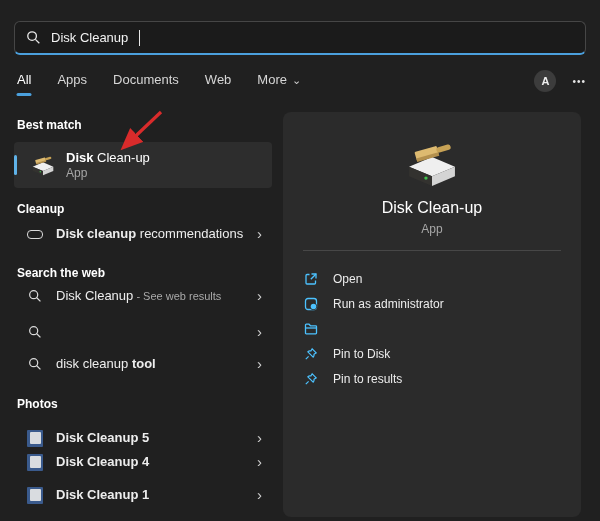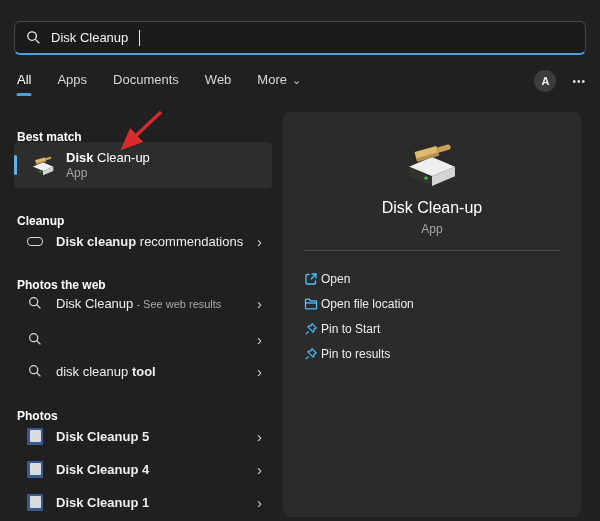--- a/index.html
+++ b/index.html
@@ -22,24 +22,24 @@
   .tab.active{color:#ffffff;}
   .tab.active .underline{
     position:absolute;left:50%;transform:translateX(-50%);bottom:-7px;
     width:15px;height:3px;border-radius:2px;background:#4ba0dd;
   }
   .tab .chev{font-size:11px;color:#cfcfcf;margin-left:5px;}
   .tabs-right{margin-left:auto;display:flex;align-items:center;gap:16px;}
   .avatar{width:22px;height:22px;border-radius:50%;background:#3c3c3c;display:flex;align-items:center;justify-content:center;font-size:11px;font-weight:700;color:#f0f0f0;}
   .ellipsis{font-size:10px;color:#e6e6e6;letter-spacing:1px;}
   
-  .sec-header{position:absolute;left:17px;font-size:12px;font-weight:700;color:#ffffff;margin-top:12px;}
+  .sec-header{position:absolute;left:17px;font-size:12px;font-weight:700;color:#ffffff;}
   .row{
     position:absolute;left:14px;width:258px;height:30px;box-sizing:border-box;
-    display:flex;align-items:center;padding:0 10px 0 13px;border-radius:4px;
+    display:flex;align-items:flex-start;padding:0 10px 0 13px;border-radius:4px;
   }
   .row .txt{font-size:13px;color:#ededed;white-space:nowrap;}
   .row .b{font-weight:700;}
   .row .suffix{font-size:11px;color:#a9a9a9;}
   .row .chevr{margin-left:auto;font-size:15px;color:#d0d0d0;line-height:1;}
   .row .ric{width:16px;height:16px;margin-right:13px;flex:0 0 auto;display:flex;align-items:center;justify-content:center;}
   
   .bm-row{
     position:absolute;left:14px;top:142px;width:258px;height:46px;background:#2d2d2d;
     border-radius:4px;display:flex;align-items:center;padding:0 10px;box-sizing:border-box;
@@ -54,21 +54,21 @@
   
   .panel{
     position:absolute;left:283px;top:112px;width:298px;height:405px;
     background:#2b2b2b;border-radius:8px;
   }
   .panel-icon{position:absolute;left:50%;top:22px;transform:translateX(-50%);}
   .panel-title{position:absolute;top:87px;width:100%;text-align:center;font-size:16px;color:#ffffff;}
   .panel-sub{position:absolute;top:110px;width:100%;text-align:center;font-size:12px;color:#a6a6a6;}
   .panel-divider{position:absolute;top:138px;left:20px;right:20px;height:1px;background:#474747;}
   .actions{position:absolute;top:154px;left:0;right:0;}
-  .action{height:25px;display:flex;align-items:center;padding:0 20px;gap:3px;}
+  .action{height:25px;display:flex;align-items:center;padding:0 20px;gap:15px;}
   .action .aic{width:15px;height:15px;flex:0 0 auto;display:flex;align-items:center;justify-content:center;}
   .action .alabel{font-size:12px;color:#ececec;}
   
   .anno{position:absolute;left:0;top:0;pointer-events:none;}
 </style>
 </head>
 <body>
 
 <svg width="0" height="0" style="position:absolute" aria-hidden="true">
   <symbol id="dc-icon" viewBox="0 0 48 48">
@@ -128,21 +128,21 @@
 <div class="sec-header" style="top:202px">Cleanup</div>
 
 <div class="row" style="top:226px">
   <div class="ric">
       <div class="pill-icon"></div>
     </div>
   <div class="txt"><span class="b">Disk cleanup</span><span> recommendations</span></div>
   <div class="chevr">›</div>
 </div>
 
-<div class="sec-header" style="top:266px">Photos the web</div>
+<div class="sec-header" style="top:266px">Search the web</div>
 
 <div class="row" style="top:288px">
   <div class="ric">
       <svg width="14" height="14" viewBox="0 0 16 16" fill="none" stroke="#dcdcdc" stroke-width="1.4">
         <circle cx="6.5" cy="6.5" r="4.6"></circle>
         <line x1="10" y1="10" x2="14.2" y2="14.2"></line>
       </svg>
     </div>
   <div class="txt"><span>Disk Cleanup</span><span class="suffix"> - See web results</span></div>
   <div class="chevr">›</div>
@@ -164,21 +164,21 @@
         <circle cx="6.5" cy="6.5" r="4.6"></circle>
         <line x1="10" y1="10" x2="14.2" y2="14.2"></line>
       </svg>
     </div>
   <div class="txt"><span>disk cleanup </span><span class="b">tool</span></div>
   <div class="chevr">›</div>
 </div>
 
 <div class="sec-header" style="top:397px">Photos</div>
 
-<div class="row" style="top:421px">
+<div class="row" style="top:430px">
   <div class="ric">
       <div class="thumb"></div>
     </div>
   <div class="txt b">Disk Cleanup 5</div>
   <div class="chevr">›</div>
 </div>
 
 <div class="row" style="top:454px">
   <div class="ric">
       <div class="thumb"></div>
@@ -208,35 +208,44 @@
         <svg width="14" height="14" viewBox="0 0 14 14" fill="none" stroke="#4cc2ff" stroke-width="1.3">
           <path d="M5.5 2.5 H3 Q2 2.5 2 3.5 V11 Q2 12 3 12 H10.5 Q11.5 12 11.5 11 V8.5"></path>
           <path d="M7.5 2 H12 V6.5"></path>
             <path d="M12 2 L6.8 7.2"></path>
         </svg>
       </span>
       <span class="alabel">Open</span>
     </div>
     <div class="action">
       <span class="aic">
+        <svg width="14" height="14" viewBox="0 0 14 14" fill="none">
+          <rect x="1.5" y="1.5" width="11" height="11" rx="2.5" stroke="#4cc2ff" stroke-width="1.3"></rect>
+          <circle cx="9.5" cy="9.5" r="3.6" fill="#2b2b2b"></circle>
+          <circle cx="9.5" cy="9.5" r="2.8" fill="#4cc2ff"></circle>
+        </svg>
+      </span>
+      <span class="alabel">Run as administrator</span>
+    </div>
+    <div class="action">
+      <span class="aic">
         <svg width="14" height="14" viewBox="0 0 14 14" fill="none" stroke="#4cc2ff" stroke-width="1.3">
           <path d="M1.5 11.5 V3 Q1.5 2.2 2.3 2.2 H5 L6.5 3.8 H11.7 Q12.5 3.8 12.5 4.6 V11 Q12.5 11.8 11.7 11.8 H2.3 Q1.5 11.8 1.5 11 Z"></path>
           <path d="M1.5 6 H12.5"></path>
         </svg>
       </span>
-      <span class="alabel">Open file location</span>
     </div>
     <div class="action">
       <span class="aic">
         <svg width="14" height="14" viewBox="0 0 14 14" fill="none" stroke="#4cc2ff" stroke-width="1.2">
           <path d="M8.2 1.8 L12.2 5.8 L10 7.2 Q10.4 9 9.2 10.2 L3.8 4.8 Q5 3.6 6.8 4 Z"></path>
           <path d="M4.6 9.4 L1.8 12.2"></path>
         </svg>
       </span>
-      <span class="alabel">Pin to Start</span>
+      <span class="alabel">Pin to Disk</span>
     </div>
     <div class="action">
       <span class="aic">
         <svg width="14" height="14" viewBox="0 0 14 14" fill="none" stroke="#4cc2ff" stroke-width="1.2">
           <path d="M8.2 1.8 L12.2 5.8 L10 7.2 Q10.4 9 9.2 10.2 L3.8 4.8 Q5 3.6 6.8 4 Z"></path>
           <path d="M4.6 9.4 L1.8 12.2"></path>
         </svg>
       </span>
       <span class="alabel">Pin to results</span>
     </div>

